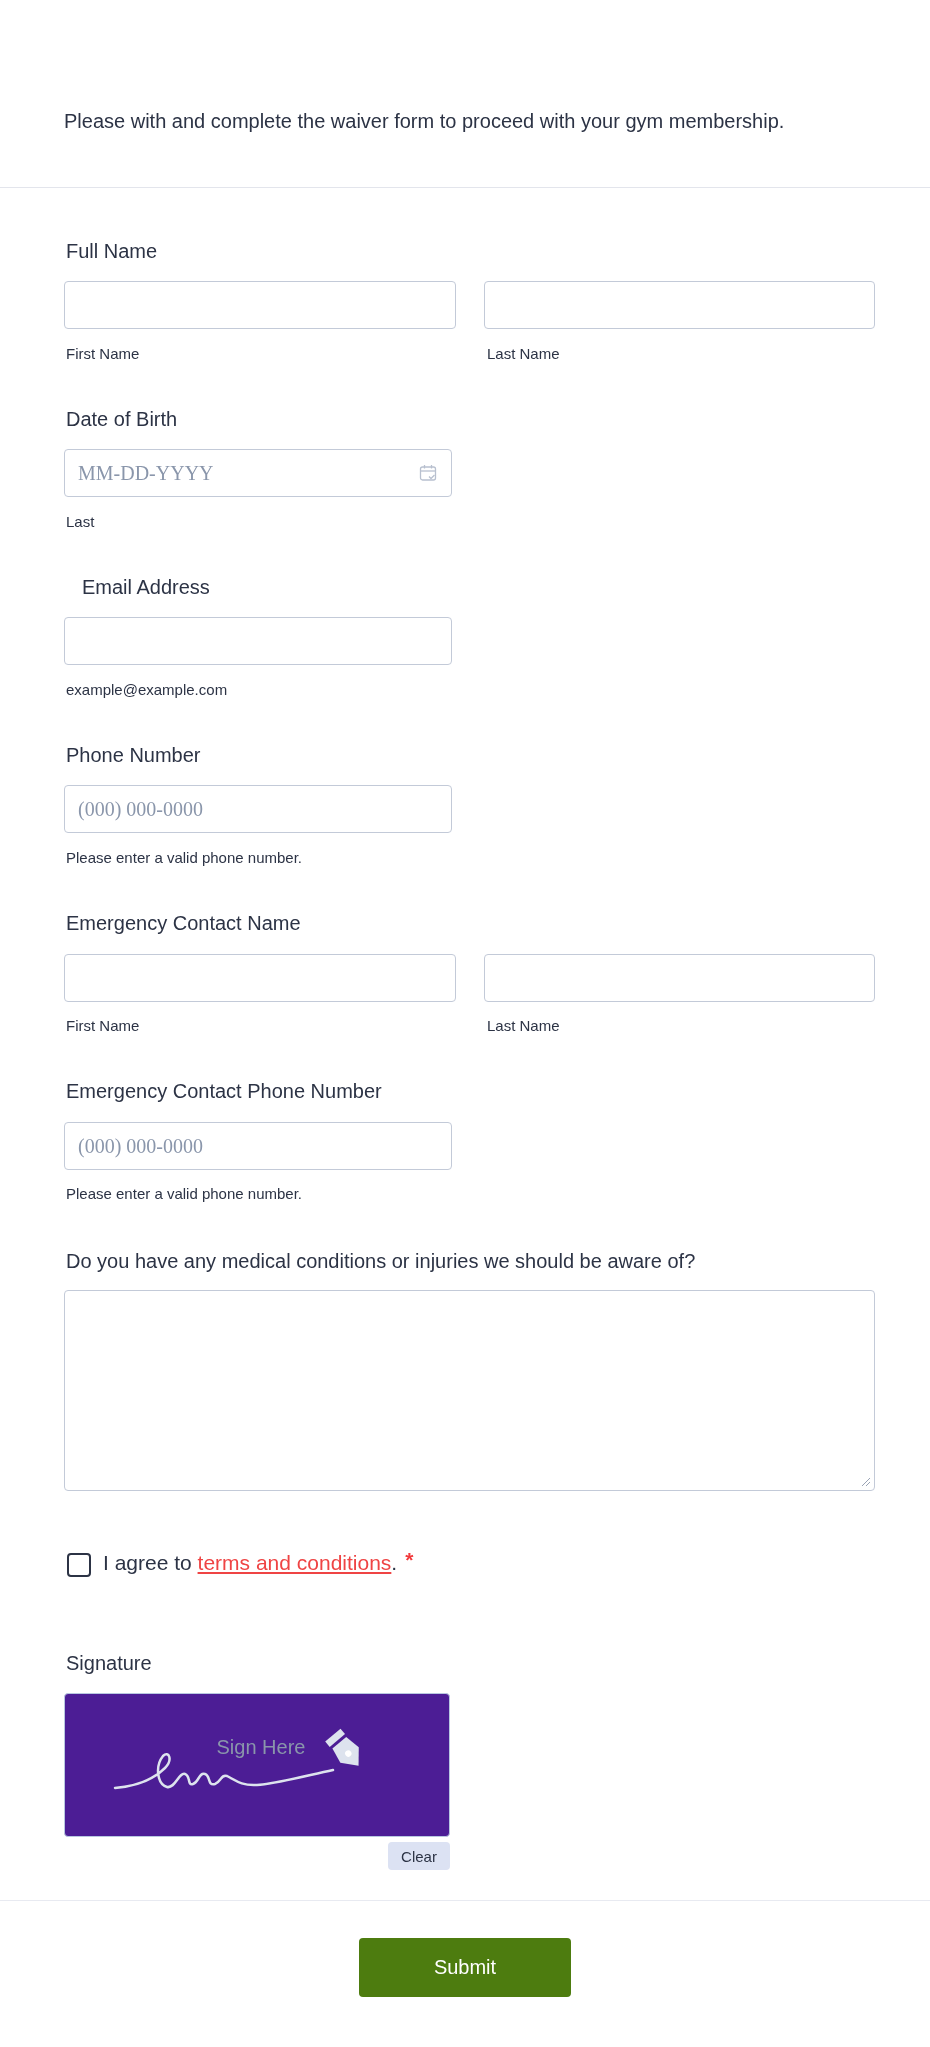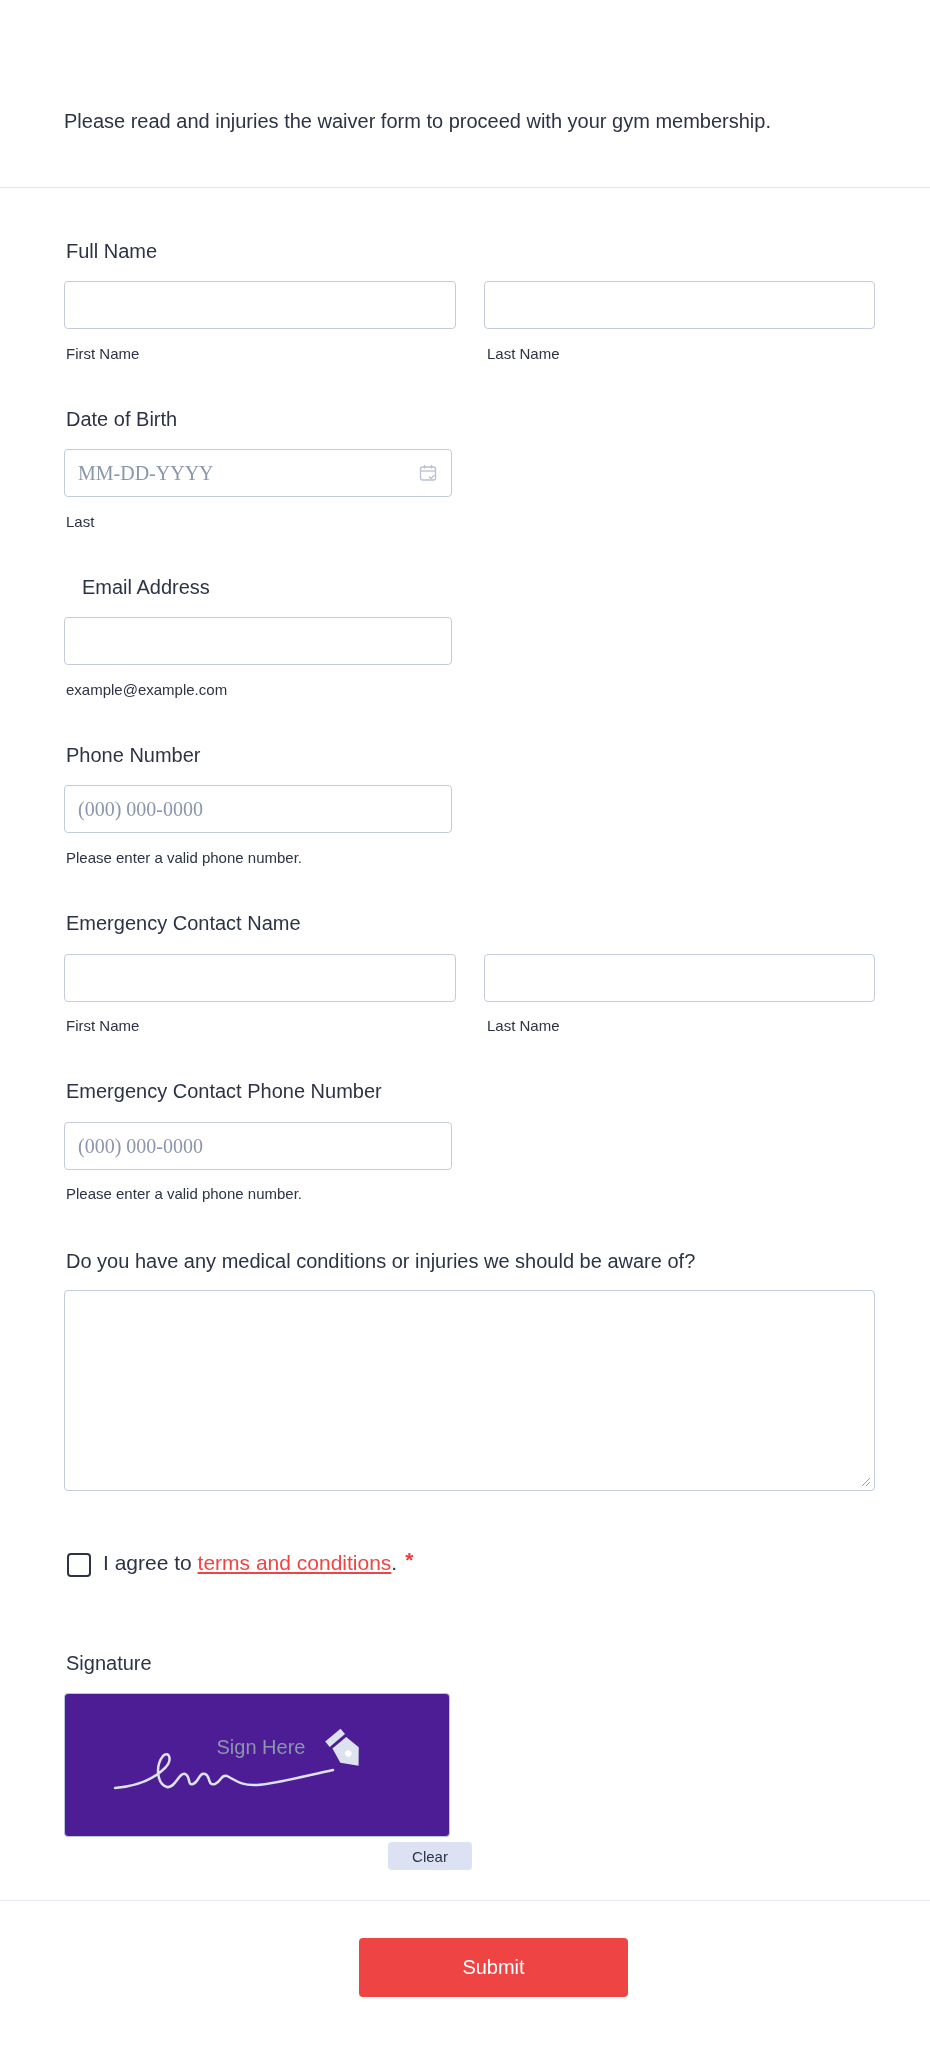--- a/index.html
+++ b/index.html
@@ -19,32 +19,32 @@
   .resize-grip { position: absolute; left: 860px; top: 1476px; width: 10px; height: 10px; }
 
   .checkbox { position: absolute; left: 67px; top: 1553px; width: 24px; height: 24px; border: 2px solid #2c3345; border-radius: 4px; background: #fff; }
   .agree { position: absolute; left: 103px; top: 1551px; font-size: 21px; color: #2c3345; white-space: nowrap; }
   .agree a { color: #ef4444; text-decoration: underline; }
   .required { color: #f23a3c; font-weight: 700; margin-left: 8px; position: relative; top: -3px; }
 
   .sig-box { position: absolute; left: 64px; top: 1693px; width: 386px; height: 144px; border: 1px solid #b8c7e0; border-radius: 4px; background: #4c1d95; }
   .sig-text { position: absolute; left: 0; width: 100%; top: 42px; text-align: center; font-size: 20px; color: #8a96ab; padding-left: 8px; }
   .sig-art { position: absolute; left: 0; top: 0; }
-  .clear-btn { position: absolute; left: 388px; top: 1842px; width: 84px; height: 28px; background: #dce2f3; border: none; border-radius: 4px; font-size: 15px; color: #2c3345; font-family: "Liberation Sans", sans-serif; }
+  .clear-btn { position: absolute; left: 388px; top: 1842px; width: 62px; height: 28px; background: #dce2f3; border: none; border-radius: 4px; font-size: 15px; color: #2c3345; font-family: "Liberation Sans", sans-serif; }
 
   .footer-divider { position: absolute; left: 0; top: 1900px; width: 930px; height: 1px; background: #e8eaf1; }
-  .submit-btn { position: absolute; left: 359px; top: 1938px; width: 269px; height: 59px; background: #ef4444; color: #fff; border: none; border-radius: 4px; font-size: 20px; font-family: "Liberation Sans", sans-serif; }
+  .submit-btn { position: absolute; left: 359px; top: 1938px; width: 212px; height: 59px; background: #4d7c0f; color: #fff; border: none; border-radius: 4px; font-size: 20px; font-family: "Liberation Sans", sans-serif; }
 
   .cal-icon { position: absolute; left: 419px; top: 464px; width: 18px; height: 18px; }
 </style>
 </head>
 <body>
 
 <div class="header">
-  <p class="subtitle">Please read and injuries the waiver form to proceed with your gym membership.</p>
+  <p class="subtitle">Please with and complete the waiver form to proceed with your gym membership.</p>
 </div>
 
 <div class="label" style="top:240px;">Full Name</div>
 <input class="input" style="left: 64px; top: 281px; width: 392px;" value="">
 <input class="input" style="left: 484px; top: 281px; width: 391px;" value="">
 <div class="sublabel" style="left:66px; top:345px;">First Name</div>
 <div class="sublabel" style="left:487px; top:345px;">Last Name</div>
 
 <div class="label" style="top:408px;">Date of Birth</div>
 <input class="input" style="left: 64px; top: 449px; width: 388px;" placeholder="MM-DD-YYYY">

